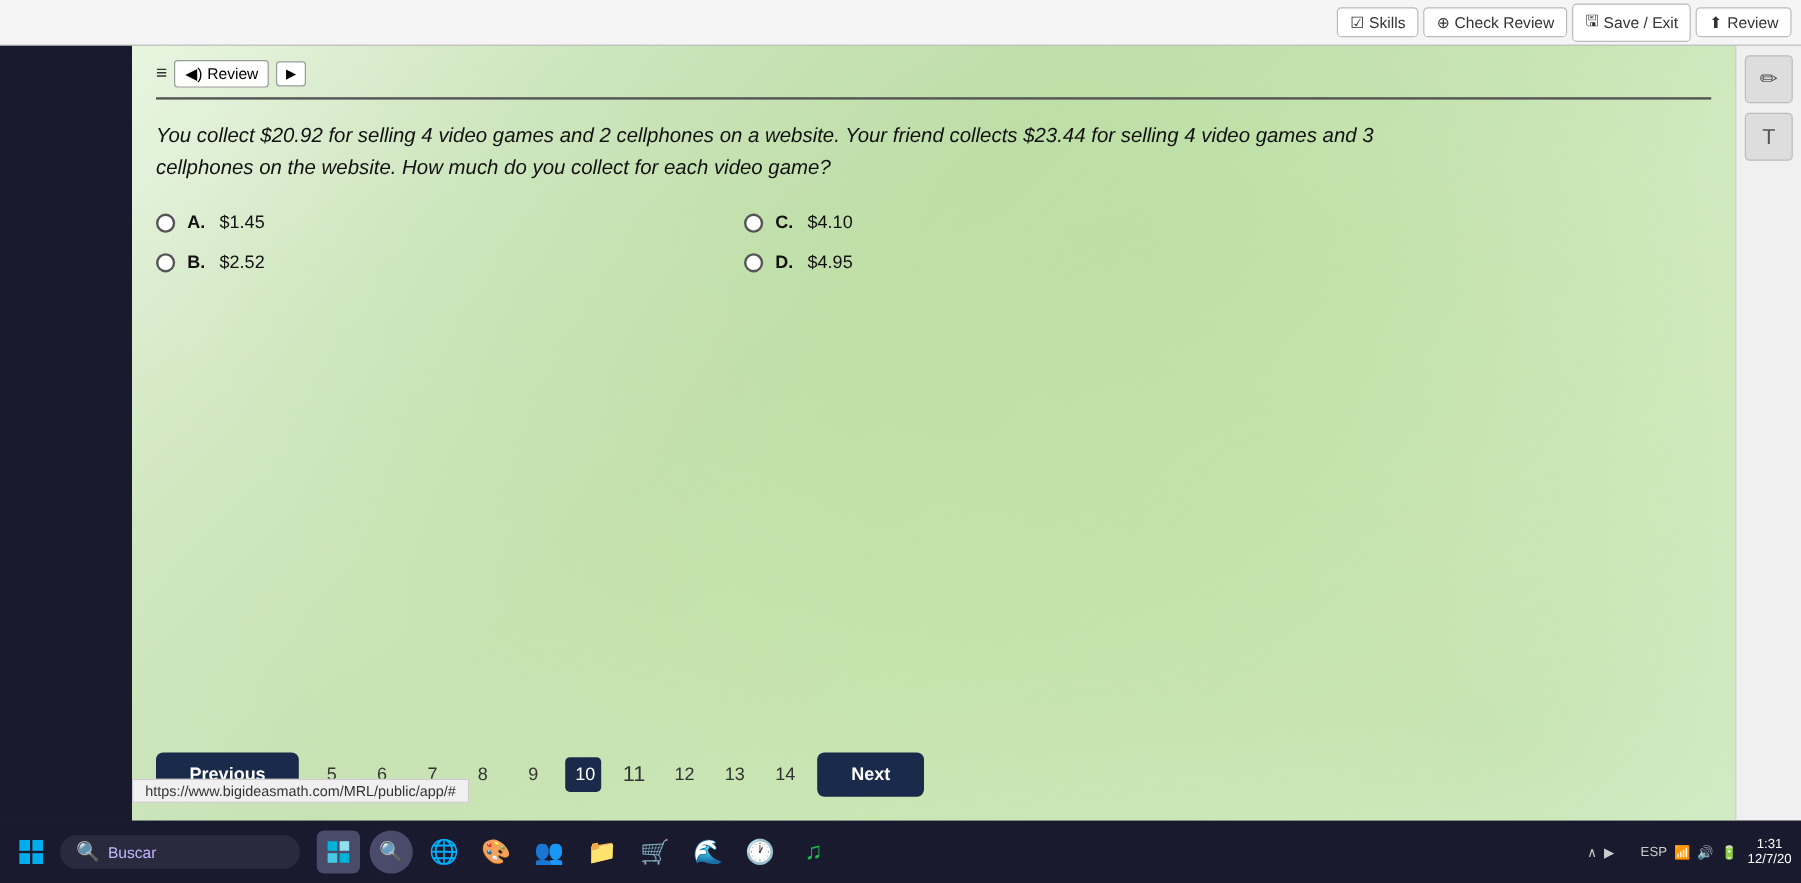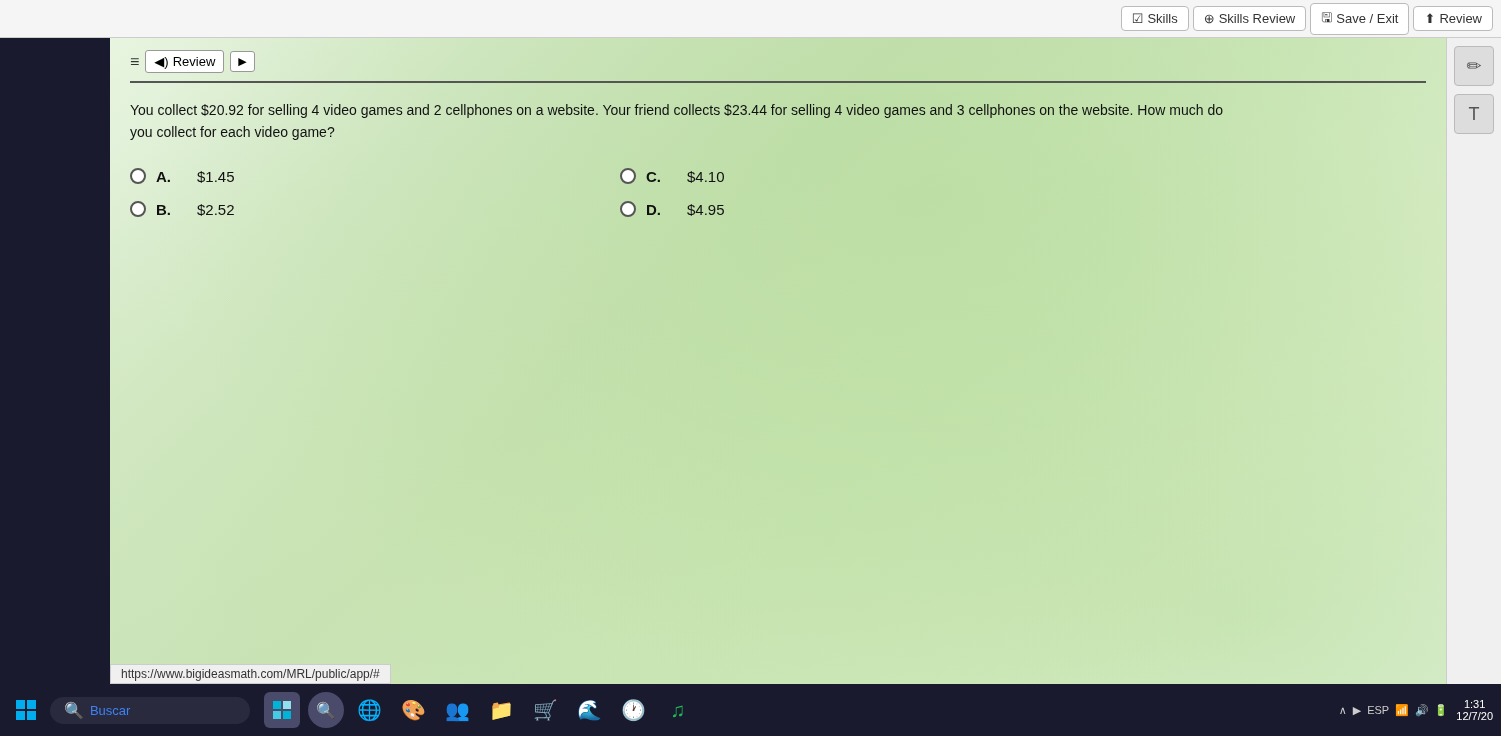--- a/index.html
+++ b/index.html
@@ -114,25 +114,26 @@
       border: 1px solid #999;
       background: white;
       padding: 3px 7px;
       border-radius: 3px;
       cursor: pointer;
       font-size: 11px;
     }
 
     
     .question-text {
-      font-size: 14px;
+      font-size: 17px;
       color: #111;
       line-height: 1.6;
       margin-bottom: 24px;
       max-width: 1100px;
+      font-style: italic;
     }
 
     
     .answers-grid {
       display: grid;
       grid-template-columns: 1fr 1fr;
       gap: 16px 80px;
       margin-bottom: 30px;
       max-width: 900px;
     }
@@ -149,21 +150,21 @@
       border: 2px solid #555;
       border-radius: 50%;
       flex-shrink: 0;
       cursor: pointer;
       background: white;
     }
     .answer-label {
       font-weight: bold;
     }
     .answer-value {
-      margin-left: 16px;
+      margin-left: 2px;
     }
 
     
     .pagination-bar {
       display: flex;
       align-items: center;
       gap: 12px;
       padding: 0 20px 20px 20px;
       position: relative;
       z-index: 1;
@@ -255,21 +256,21 @@
       display: flex;
       align-items: center;
       background: #2a2a3e;
       border-radius: 20px;
       padding: 4px 14px;
       gap: 6px;
       cursor: pointer;
       width: 200px;
     }
     .taskbar-search-text {
-      color: #3b82f6;
+      color: #c4b5fd;
       font-size: 13px;
     }
     .taskbar-icons {
       display: flex;
       align-items: center;
       gap: 8px;
       margin-left: 8px;
     }
     .taskbar-right {
       margin-left: auto;
@@ -286,21 +287,21 @@
     }
     .taskbar-clock {
       text-align: center;
       font-size: 11px;
       color: white;
     }
 
     
     .url-bar {
       position: absolute;
-      bottom: 52px;
+      bottom: 67px;
       left: 110px;
       background: #f0f0f0;
       border: 1px solid #ccc;
       padding: 2px 10px;
       font-size: 12px;
       color: #333;
       z-index: 100;
     }
 
     .taskbar-app-icon {
@@ -323,21 +324,21 @@
 </head>
 <body>
 
 <div class="toolbar">
   <button class="toolbar-btn">
     <span>☑</span>
     <span>Skills</span>
   </button>
   <button class="toolbar-btn">
     <span>⊕</span>
-    <span>Skills Review</span>
+    <span>Check Review</span>
   </button>
   <button class="toolbar-btn">
     <span>🖫</span>
     <span>Save / Exit</span>
   </button>
   <button class="toolbar-btn">
     <span>⬆</span>
     <span>Review</span>
   </button>
 </div>
@@ -385,20 +386,34 @@
 
         <div class="answer-choice">
           <div class="radio-circle"></div>
           <span class="answer-label">D.</span>
           <span class="answer-value">$4.95</span>
         </div>
 
       </div>
     </div>
 
+    <div class="pagination-bar">
+      <button class="prev-btn">Previous</button>
+      <span class="page-num">5</span>
+      <span class="page-num">6</span>
+      <span class="page-num">7</span>
+      <span class="page-num">8</span>
+      <span class="page-num">9</span>
+      <span class="page-num active">10</span>
+      <span class="page-num cursor-hand">11</span>
+      <span class="page-num">12</span>
+      <span class="page-num">13</span>
+      <span class="page-num">14</span>
+      <button class="next-btn">Next</button>
+    </div>
 
   </div>
 
   <div class="right-sidebar">
     <div class="sidebar-icon-btn">✏</div>
     <div class="sidebar-icon-btn">T</div>
   </div>
 
 </div>
 
@@ -454,21 +469,21 @@
     </div>
     <div class="taskbar-app-icon">
       <span style="font-size:20px; color:#1db954;">♫</span>
     </div>
   </div>
 
   <div class="taskbar-right">
     <div class="taskbar-notification-icons">
       <span style="color:#ccc; cursor:pointer;">∧</span>
       <span style="color:#ccc;">▶</span>
-      <span style="color:#ccc;">ESP</span>
+      <span style="color:#ccc;margin-left:16px;">ESP</span>
       <span style="color:#ccc;">📶</span>
       <span style="color:#ccc;">🔊</span>
       <span style="color:#ccc;">🔋</span>
     </div>
     <div class="taskbar-clock">
       <div>1:31</div>
       <div>12/7/20</div>
     </div>
   </div>
 </div>

